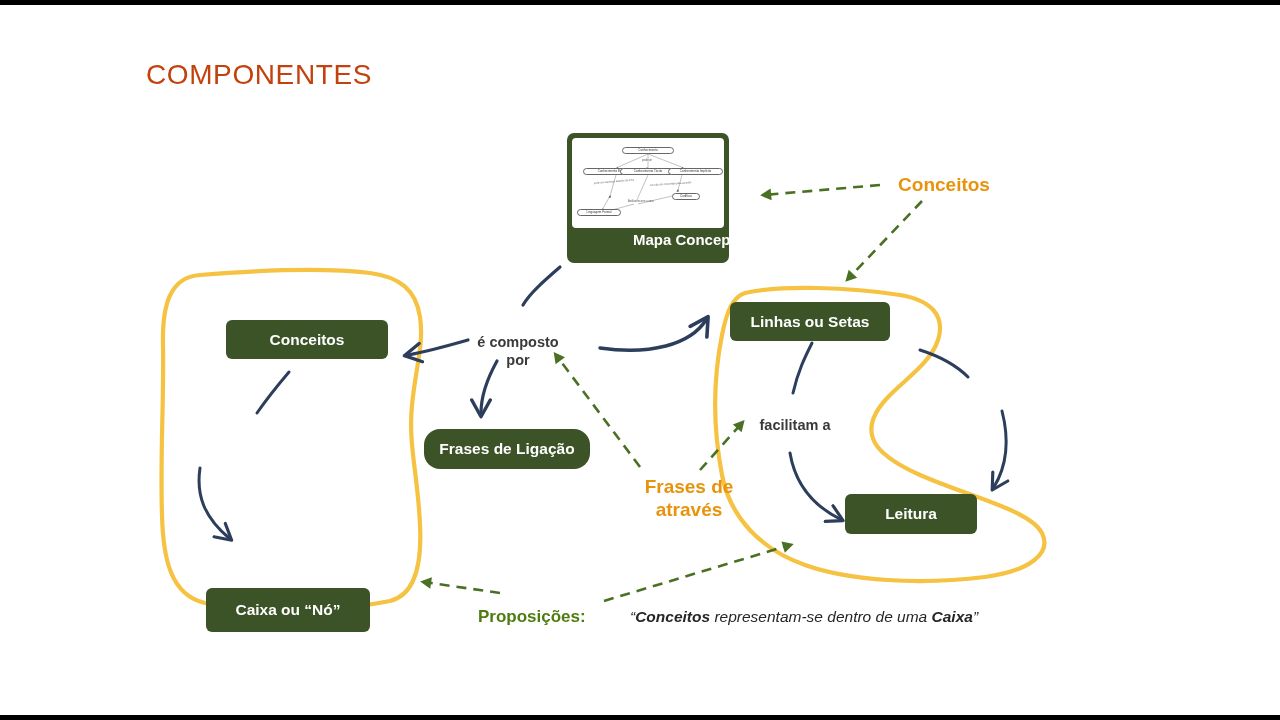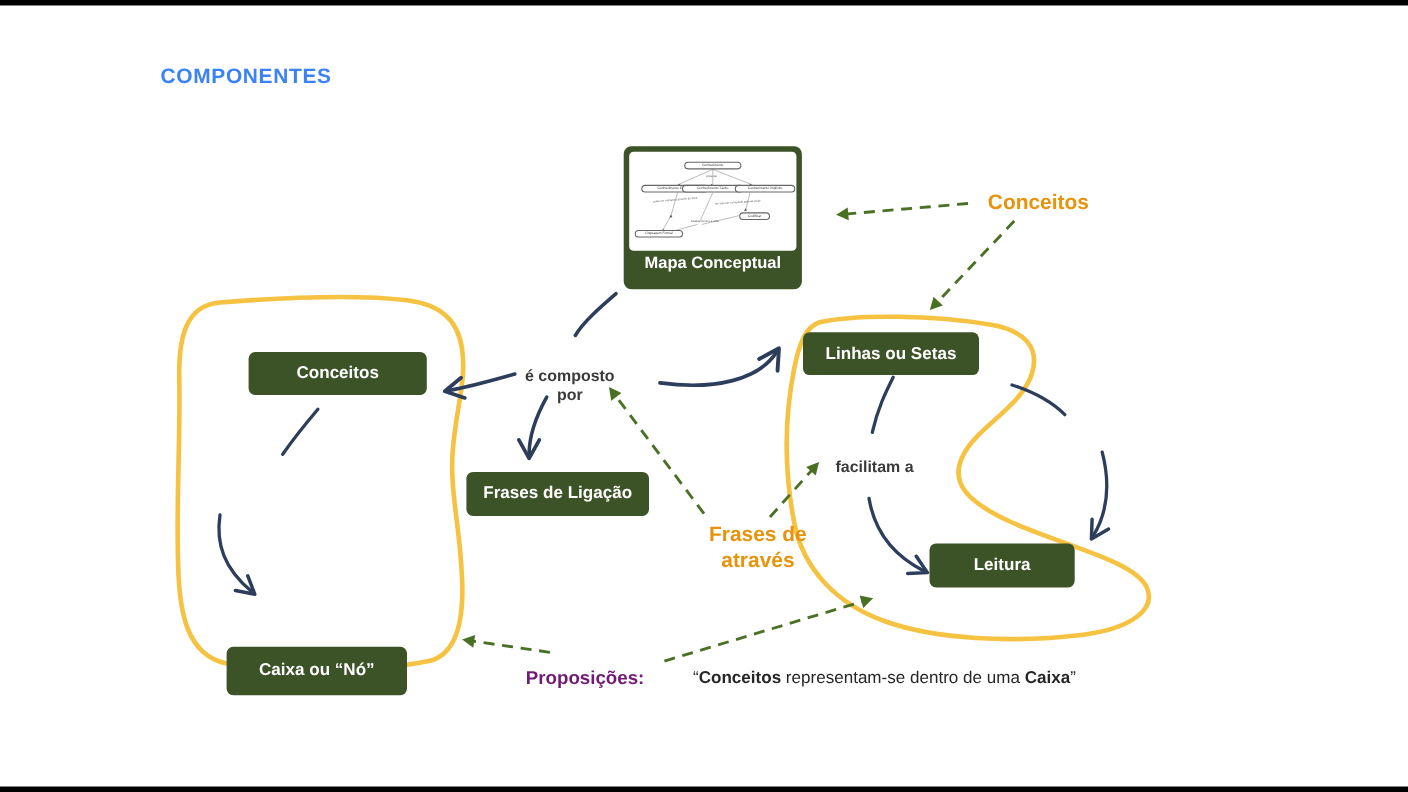--- a/index.html
+++ b/index.html
@@ -23,23 +23,23 @@
   #canvas {
     position: absolute;
     left: 0; top: 0;
     width: 1280px;
     height: 720px;
   }
   .title {
     position: absolute;
     left: 146px;
     top: 54px;
-    font-size: 19px;
-    font-weight: bold;
-    color: #3b82f6;
+    font-size: 28px;
+    font-weight: normal;
+    color: #c2410c;
     letter-spacing: 0.6px;
   }
   .node {
     position: absolute;
     background: #3C5227;
     color: #ffffff;
     font-weight: bold;
     font-size: 15.5px;
     border-radius: 6px;
     display: flex;
@@ -87,20 +87,21 @@
   }
   #thumb-caption {
     position: absolute;
     left: 0;
     top: 98px;
     width: 162px;
     text-align: center;
     color: #ffffff;
     font-weight: bold;
     font-size: 15px;
+    padding-left: 47px;
   }
   .tnode {
     position: absolute;
     border: 0.7px solid #666;
     border-radius: 4px;
     background: #fff;
     color: #333;
     font-size: 3px;
     line-height: 1;
     display: flex;
@@ -112,36 +113,37 @@
     padding: 0 1px;
   }
   .tlabel {
     position: absolute;
     color: #555;
     font-size: 2.6px;
     white-space: nowrap;
     transform-origin: left center;
   }
   .prop-key {
-    color: #701a75;
+    color: #4d7c0f;
     font-weight: bold;
     font-size: 17px;
     position: absolute;
     left: 478px;
     top: 602px;
   }
   .prop-lines {
     position: absolute;
     left: 630px;
     top: 601px;
     font-size: 15.5px;
     color: #262626;
     line-height: 1.48;
     white-space: nowrap;
     font-family: "Liberation Sans", sans-serif;
+    font-style: italic;
   }
   .prop-lines b { font-weight: bold; }
 </style>
 </head>
 <body>
 
 <div id="slide">
 
   <svg id="canvas" viewBox="0 0 1280 720" xmlns="http://www.w3.org/2000/svg">
     <defs>
@@ -244,21 +246,21 @@
       <div class="tlabel" style="left:78px;top:46px;transform:rotate(-4deg);">em não ser convertido para as pode</div>
       <div class="tlabel" style="left:56px;top:62px;">Análise recorre a uma</div>
     </div>
     <div id="thumb-caption">Mapa Conceptual</div>
   </div>
 
   <div class="node" style="left:226px;top:315px;width:162px;height:39px;">Conceitos</div>
 
   <div class="node" style="left:206px;top:544px;width:164px;height:44px;margin-top:39px;">Caixa ou “Nó”</div>
 
-  <div class="node" style="left:424px;top:424px;width:166px;height:40px;">Frases de Ligação</div>
+  <div class="node" style="left:424px;top:424px;width:166px;height:40px;border-radius:16px;">Frases de Ligação</div>
 
   <div class="node" style="left:730px;top:297px;width:160px;height:39px;">Linhas ou Setas</div>
 
   <div class="node" style="left:845px;top:489px;width:132px;height:40px;">Leitura</div>
 
   <div class="label" style="left:462px;top:305px;width:112px;margin-top:24px;">
     <div>é composto</div>
     <div>por</div>
   </div>
 

